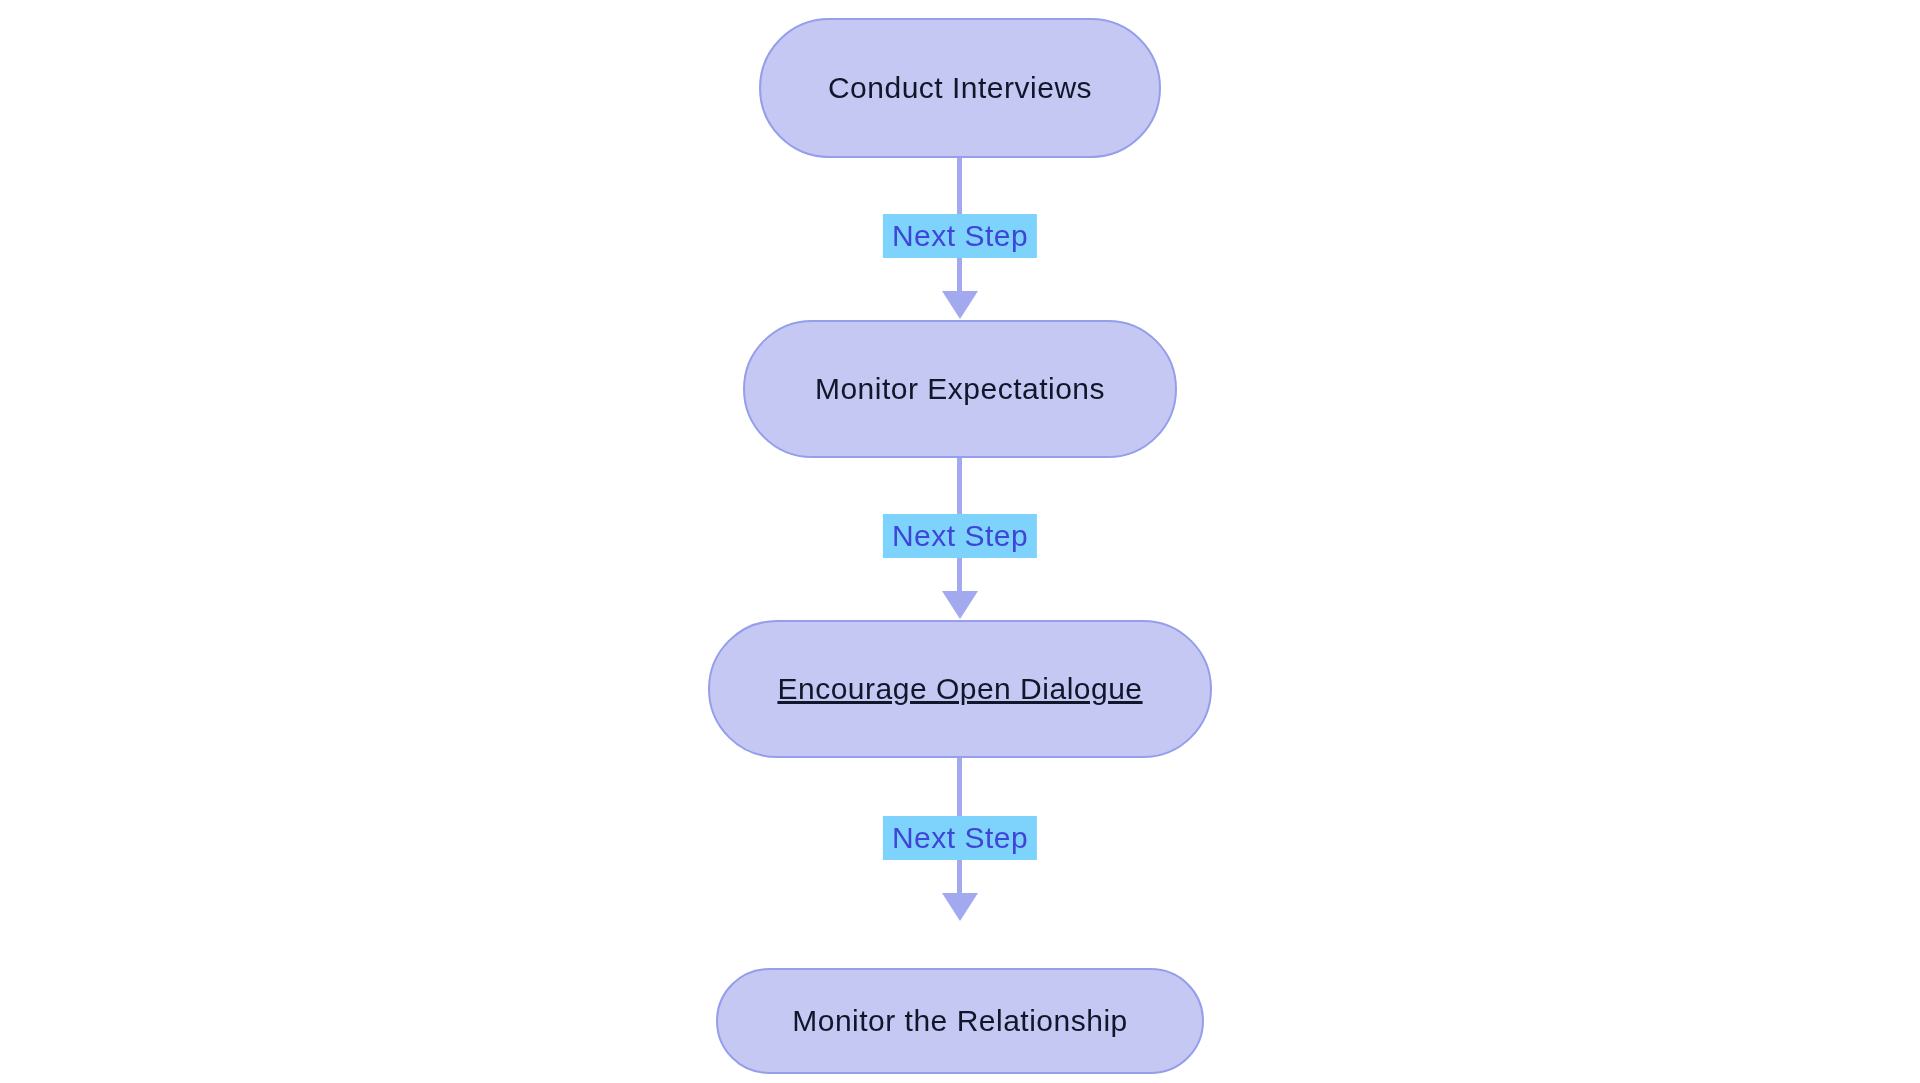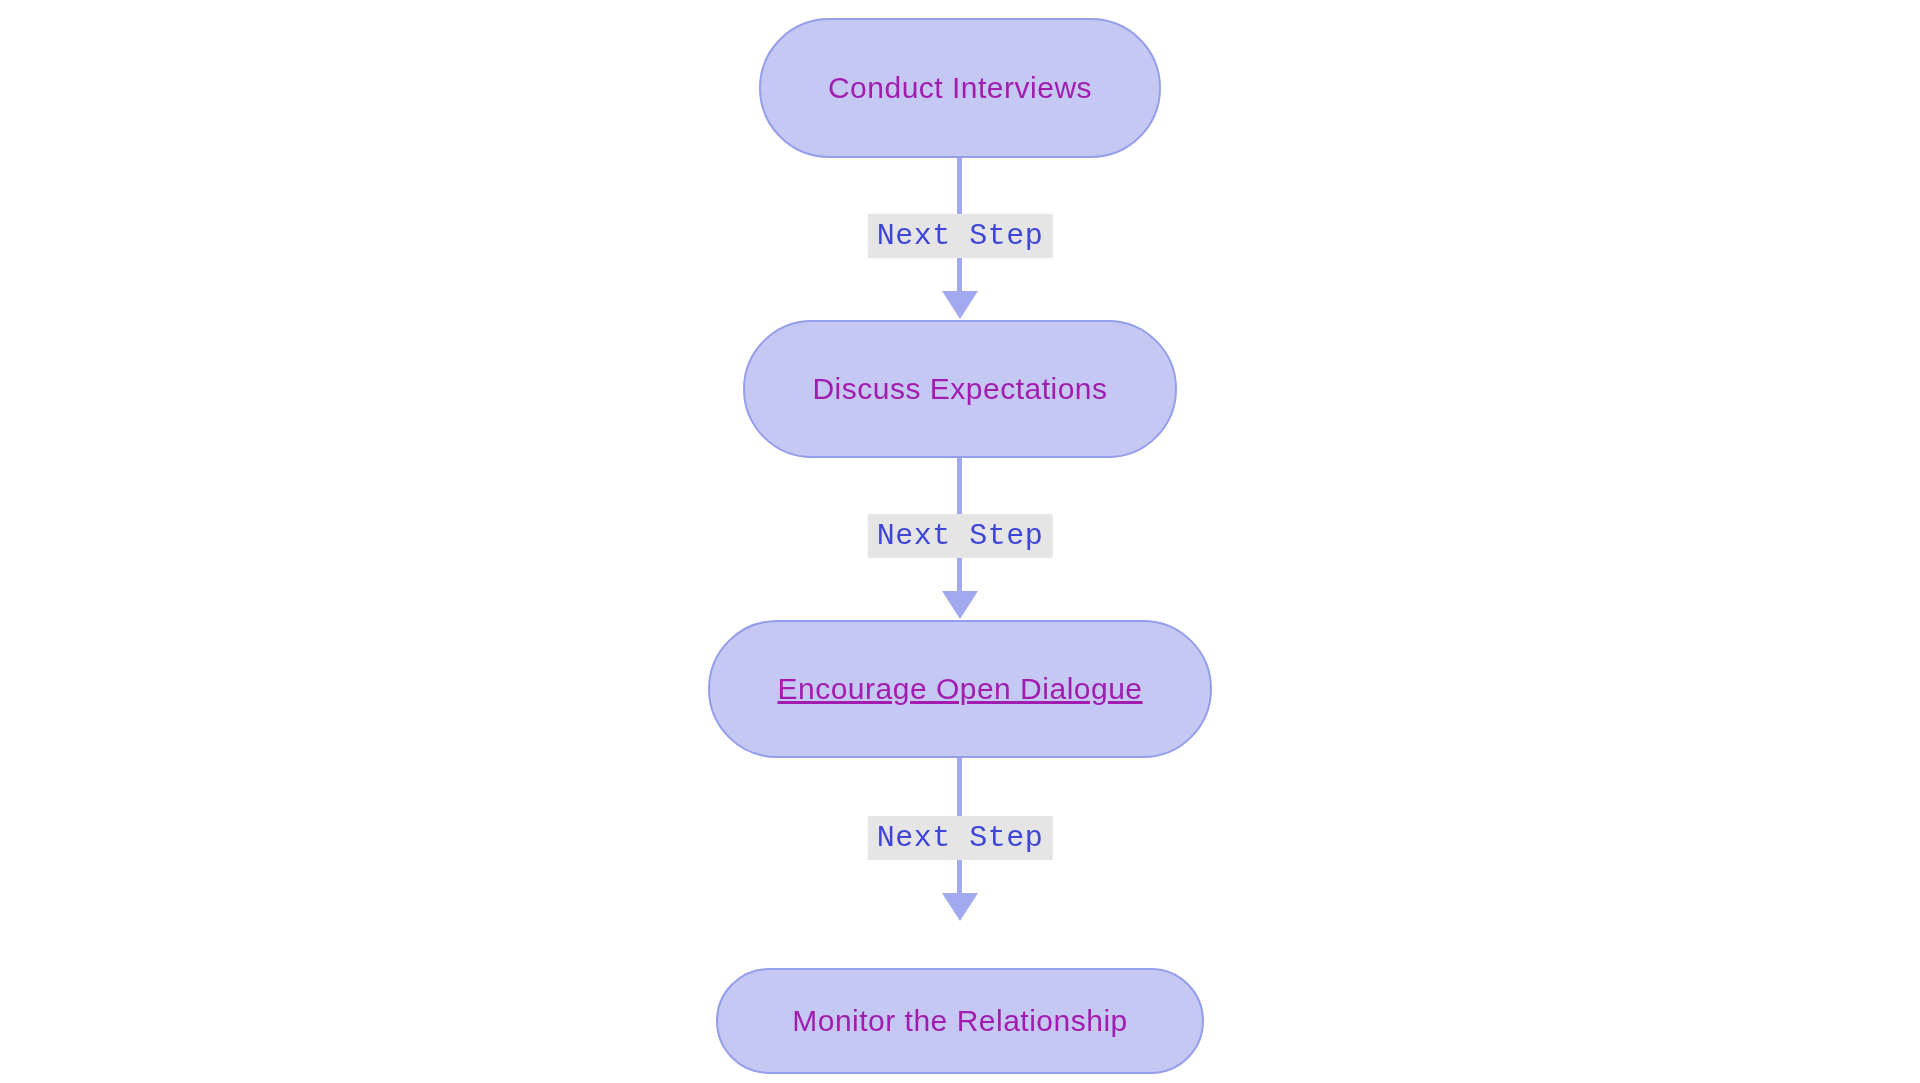--- a/index.html
+++ b/index.html
@@ -19,21 +19,21 @@
   
   .flow-node {
     position: absolute;
     box-sizing: border-box;
     background: #c5c8f3;
     border: 2px solid #959eea;
     border-radius: 70px;
     display: flex;
     align-items: center;
     justify-content: center;
-    color: #a21caf;
+    color: #0f172a;
     font-size: 30px;
     letter-spacing: 0.5px;
     white-space: nowrap;
   }
   .node-1 { left: 759px; top: 18px;  width: 402px; height: 140px; }
   .node-2 { left: 743px; top: 320px; width: 434px; height: 138px; }
   .node-3 { left: 708px; top: 620px; width: 504px; height: 138px; text-decoration: underline; }
   .node-4 { left: 716px; top: 968px; width: 488px; height: 106px; }
 
   
@@ -57,27 +57,26 @@
     border-top: 28px solid #a2a9ef;
   }
   .arrow-1 { top: 291px; }
   .arrow-2 { top: 591px; }
   .arrow-3 { top: 893px; }
 
   .edge-label {
     position: absolute;
     left: 960px;
     transform: translate(-50%, -50%);
-    background: #e5e5e5;
+    background: #7dd3fc;
     padding: 5px 9px;
     color: #3f45d6;
     font-size: 30px;
     letter-spacing: 0.5px;
     white-space: nowrap;
-    font-family: Liberation Mono, monospace;
   }
   .label-1 { top: 236px; }
   .label-2 { top: 536px; }
   .label-3 { top: 838px; }
 </style>
 </head>
 <body>
 
 <div class="canvas">
 
@@ -90,21 +89,21 @@
   <div class="edge-label label-2">Next Step</div>
 
   <div class="edge-line line-3"></div>
   <div class="edge-arrowhead arrow-3"></div>
   <div class="edge-label label-3">Next Step</div>
 
   <div class="flow-node node-1">
     <span>Conduct Interviews</span>
   </div>
   <div class="flow-node node-2">
-    <span>Discuss Expectations</span>
+    <span>Monitor Expectations</span>
   </div>
   <div class="flow-node node-3">
     <span>Encourage Open Dialogue</span>
   </div>
   <div class="flow-node node-4">
     <span>Monitor the Relationship</span>
   </div>
 
 </div>
 

